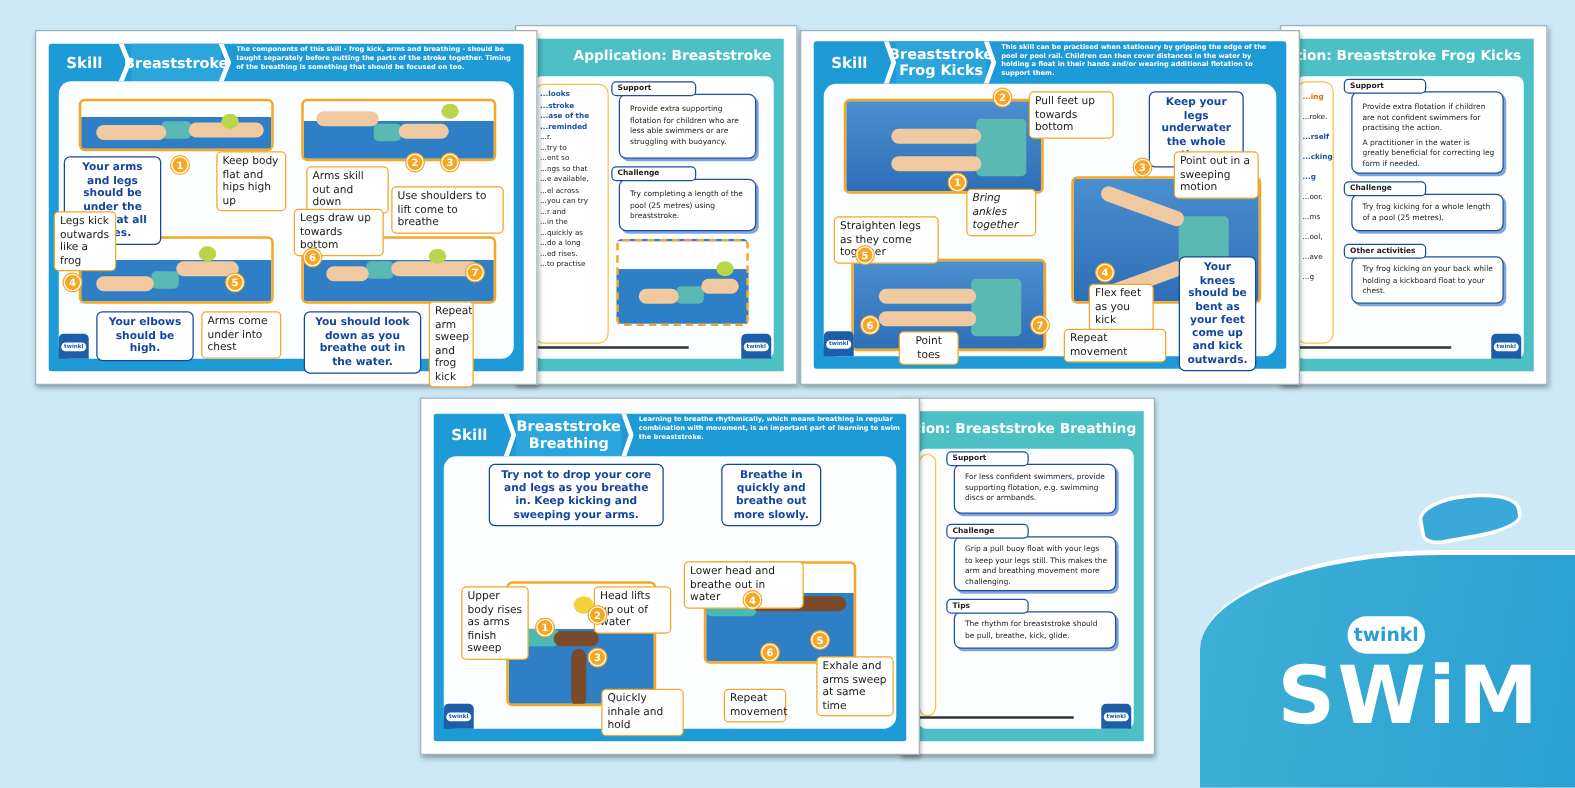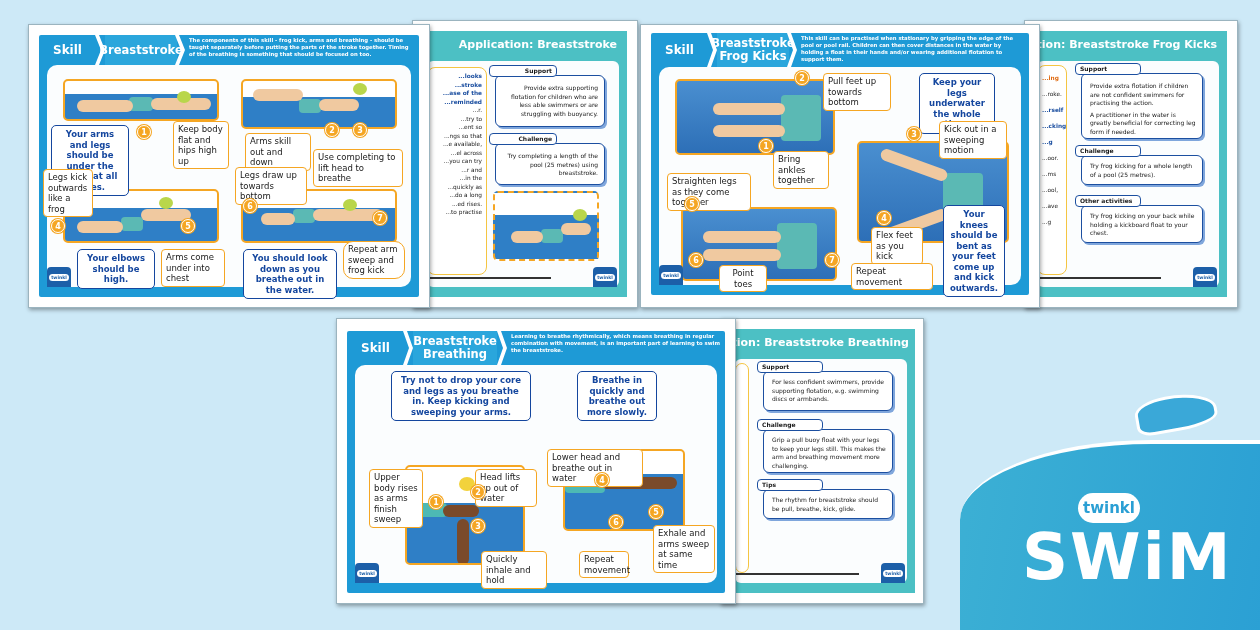--- a/index.html
+++ b/index.html
@@ -158,21 +158,21 @@
   }
   .brand-swim {
     position: absolute; left: 1022px; top: 520px;
     color: #fff; font-size: 64px; font-weight: bold; letter-spacing: 2px;
     font-family: "DejaVu Sans", sans-serif;
   }
 </style>
 </head>
 <body>
 
-<div class="page" style="left:412px; top:20px; width:226px; height:288px;text-align:right;">
+<div class="page" style="left:412px; top:20px; width:226px; height:288px;">
   <div class="page-inner" style="left:6px; top:10px; right:10px; bottom:10px;">
     <div class="app-frame">
       <div class="app-title">Application: Breaststroke</div>
       <div class="body">
         <div class="left-col" style="left:0; top:6px; width:60px; height:208px;">
           <div class="blue">...looks</div>
           <div class="blue">...stroke</div>
           <div class="blue">...ase of the</div>
           <div class="blue">...reminded</div>
           <div>...r.</div>
@@ -252,29 +252,29 @@
 
         <div class="tip" style="left:4px; top:60px; width:78px;">Your arms and legs should be under the water at all times.</div>
         <div class="tip" style="left:30px; top:184px; width:78px;">Your elbows should be high.</div>
         <div class="tip" style="left:196px; top:184px; width:94px;">You should look down as you breathe out in the water.</div>
 
         <div class="num" style="left:90px; top:60px;">1</div>
         <div class="callout" style="left:126px; top:56px; width:56px;">Keep body flat and hips high up</div>
         <div class="num" style="left:278px; top:58px;">2</div>
         <div class="callout" style="left:198px; top:68px; width:66px;">Arms skill out and down</div>
         <div class="num" style="left:306px; top:58px;">3</div>
-        <div class="callout" style="left:266px; top:84px; width:90px;">Use completing to lift head to breathe</div>
+        <div class="callout" style="left:266px; top:84px; width:90px;">Use shoulders to lift come to breathe</div>
         <div class="callout" style="left:-4px; top:104px; width:50px;">Legs kick outwards like a frog</div>
         <div class="num" style="left:4px; top:154px;">4</div>
         <div class="num" style="left:134px; top:154px;">5</div>
         <div class="callout" style="left:114px; top:184px; width:64px;">Arms come under into chest</div>
         <div class="callout" style="left:188px; top:102px; width:72px;">Legs draw up towards bottom</div>
         <div class="num" style="left:196px; top:134px;">6</div>
         <div class="num" style="left:326px; top:146px;">7</div>
-        <div class="callout" style="left:296px; top:176px; width:62px;border-radius:10px;">Repeat arm sweep and frog kick</div>
+        <div class="callout" style="left:296px; top:176px; width:36px;">Repeat arm sweep and frog kick</div>
 
         <div class="logo-badge">
             <span>twinkl</span>
           </div>
       </div>
     </div>
   </div>
 </div>
 
 <div class="page" style="left:1024px; top:20px; width:214px; height:288px;">
@@ -338,25 +338,25 @@
         <div class="pic full" style="left:22px; top:140px; width:156px; height:74px;">
           <div class="shorts" style="left:94px; top:14px; width:40px; height:46px;"></div>
           <div class="swimmer" style="left:20px; top:22px; width:78px;"></div>
           <div class="swimmer" style="left:20px; top:40px; width:78px;"></div>
         </div>
 
         <div class="tip" style="left:260px; top:6px; width:76px;">Keep your legs underwater the whole time.</div>
         <div class="tip" style="left:284px; top:138px; width:62px;">Your knees should be bent as your feet come up and kick outwards.</div>
 
         <div class="num" style="left:100px; top:72px;">1</div>
-        <div class="callout" style="left:114px; top:84px; width:56px;">Bring ankles together</div>
+        <div class="callout" style="left:114px; top:84px; width:56px;font-style:italic;">Bring ankles together</div>
         <div class="num" style="left:136px; top:4px;">2</div>
         <div class="callout" style="left:164px; top:6px; width:68px;">Pull feet up towards bottom</div>
         <div class="num" style="left:248px; top:60px;">3</div>
-        <div class="callout" style="left:280px; top:54px; width:68px;">Kick out in a sweeping motion</div>
+        <div class="callout" style="left:280px; top:54px; width:68px;">Point out in a sweeping motion</div>
         <div class="num" style="left:218px; top:144px;">4</div>
         <div class="callout" style="left:192px; top:160px; width:52px;margin-left:20px;">Flex feet as you kick</div>
         <div class="callout" style="left:8px; top:106px; width:84px;">Straighten legs as they come together</div>
         <div class="num" style="left:26px; top:130px;">5</div>
         <div class="num" style="left:30px; top:186px;">6</div>
         <div class="callout" style="left:60px; top:198px; width:48px;text-align:center;">Point toes</div>
         <div class="num" style="left:166px; top:186px;">7</div>
         <div class="callout" style="left:192px; top:196px; width:82px;">Repeat movement</div>
 
         <div class="logo-badge">

